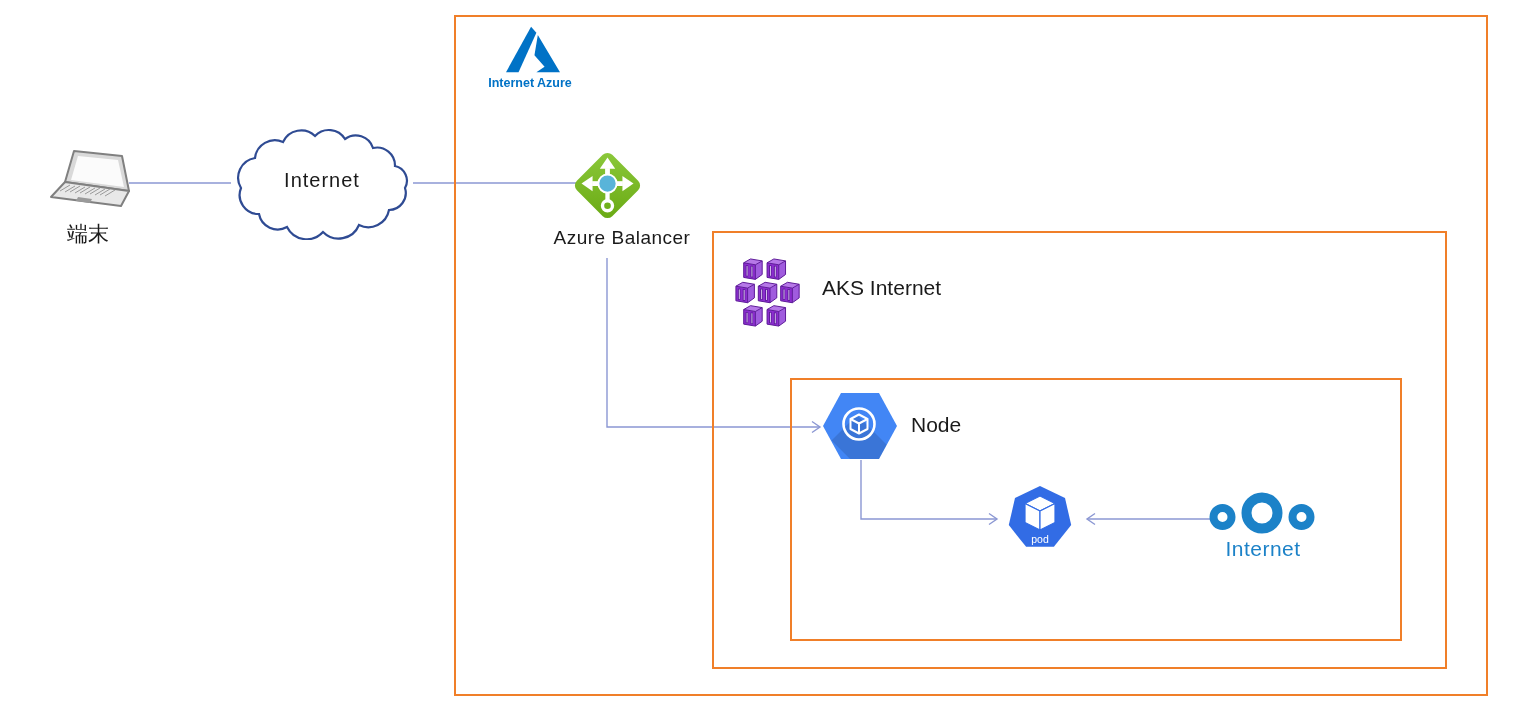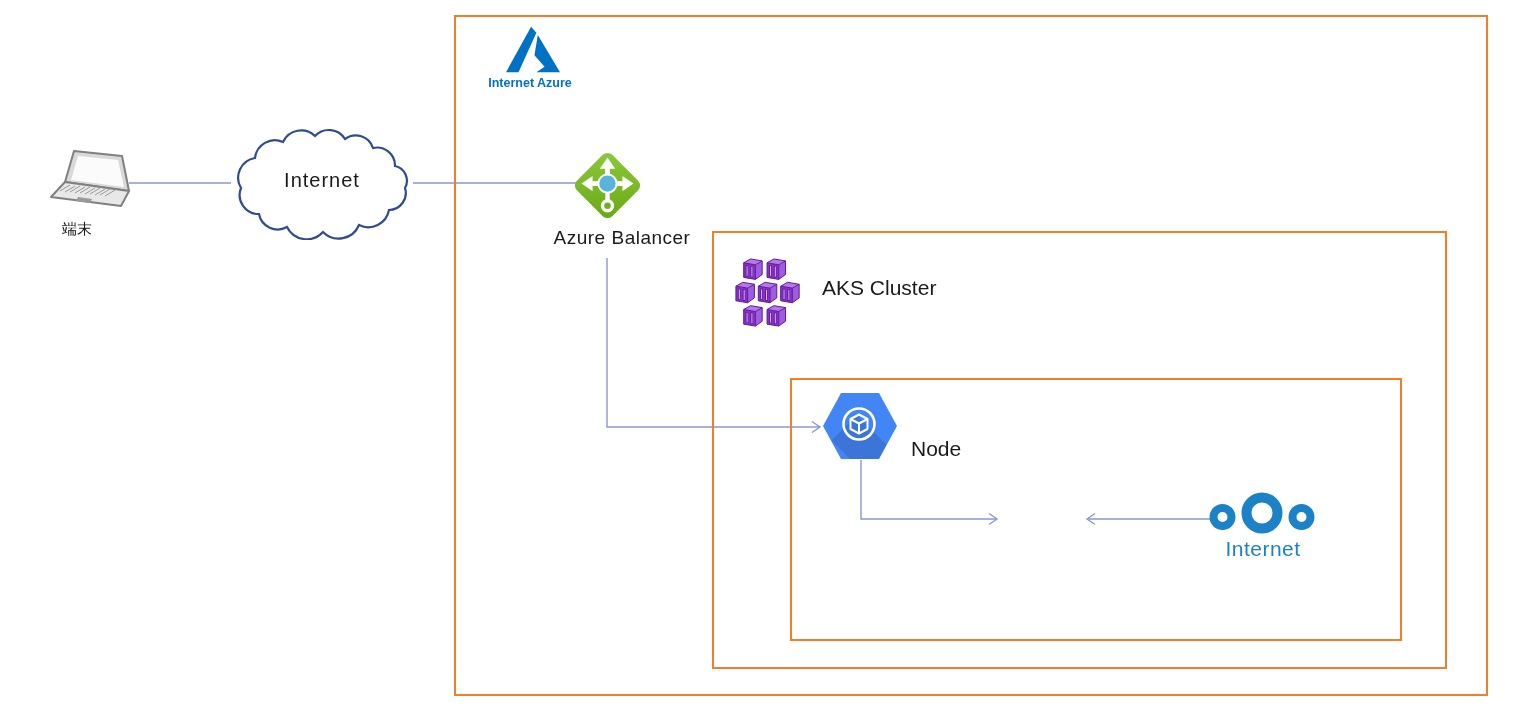--- a/index.html
+++ b/index.html
@@ -48,21 +48,21 @@
         <line x1="42" y1="40" x2="32" y2="46"></line>
           <line x1="47" y1="41" x2="37" y2="47"></line>
         <line x1="52" y1="41" x2="42" y2="47"></line>
           <line x1="57" y1="42" x2="47" y2="48"></line>
         <line x1="62" y1="42" x2="52" y2="48"></line>
           <line x1="67" y1="43" x2="57" y2="49"></line>
       </g>
       <polygon points="30,50 44,52 42,56 28,54" fill="#9a9a9a"></polygon>
     </svg>
   </div>
-  <div class="lbl center" style="left:27px; top:220px; width:100px; font-size:15px;">端末</div>
+  <div class="lbl center" style="left:38px; top:220px; width:100px; font-size:21px;">端末</div>
 
   <div class="icon" style="left:227px; top:126px;">
     <svg width="190" height="114" viewBox="0 0 190 114">
       <path d="M14,62 A20,20 0 0 1 28,32 A20,20 0 0 1 56,16 A20,20 0 0 1 88,10 A19,19 0 0 1 118,13 A18,18 0 0 1 146,22 A18,18 0 0 1 168,40 A15,15 0 0 1 178,62 A17,17 0 0 1 162,84 A21,21 0 0 1 132,99 A22,22 0 0 1 96,106 A22,22 0 0 1 60,101 A19,19 0 0 1 32,88 A19,19 0 0 1 14,62 Z" fill="#ffffff" style="stroke:var(--cloud-outline);" stroke-width="2.2"></path>
     </svg>
   </div>
   <div class="lbl center" style="left:227px; top:169px; width:190px; font-size:20px; letter-spacing:1px;">Internet</div>
 
   <div class="icon" style="left:506px; top:26px;">
     <svg width="54" height="47" viewBox="0 0 56 47">
@@ -114,43 +114,54 @@
       </defs>
       <use href="#akscube" x="8" y="0"></use>
       <use href="#akscube" x="32" y="0"></use>
       <use href="#akscube" x="0" y="24"></use>
       <use href="#akscube" x="23" y="24"></use>
       <use href="#akscube" x="46" y="24"></use>
       <use href="#akscube" x="8" y="48"></use>
       <use href="#akscube" x="32" y="48"></use>
     </svg>
   </div>
-  <div class="lbl" style="left:822px; top:276px; font-size:21px;">AKS Cluster</div>
+  <div class="lbl" style="left:822px; top:276px; font-size:21px;">AKS Internet</div>
 
   <div class="icon" style="left:823px; top:393px;">
     <svg width="74" height="66" viewBox="0 0 74 66">
       <defs>
         <clipPath id="nodehexclip">
             <polygon points="0,33 18,0 56,0 74,33 56,66 18,66"></polygon>
           </clipPath>
       </defs>
       <polygon points="0,33 18,0 56,0 74,33 56,66 18,66" style="fill:var(--node-blue);"></polygon>
       <g clip-path="url(#nodehexclip)">
         <rect x="34" y="22" width="64" height="36" transform="rotate(45 34 22)" fill="rgba(0,0,0,0.12)"></rect>
       </g>
       <circle cx="36" cy="31" r="15.5" fill="none" stroke="#ffffff" stroke-width="2.6"></circle>
       <g fill="none" stroke="#ffffff" stroke-width="2" stroke-linejoin="round">
         <polygon points="36,21.5 44.5,26 44.5,36 36,40.5 27.5,36 27.5,26"></polygon>
         <polyline points="27.5,26 36,30.5 44.5,26"></polyline>
         <line x1="36" y1="30.5" x2="36" y2="40.5"></line>
       </g>
     </svg>
   </div>
-  <div class="lbl" style="left:911px; top:413px; font-size:21px;margin-top:24px;">Node</div>
+  <div class="lbl" style="left:911px; top:413px; font-size:21px;">Node</div>
 
+  <div class="icon" style="left:1005px; top:486px;">
+    <svg width="70" height="66" viewBox="0 0 70 66">
+      <polygon points="35,0 60,12 66.2,39.1 48.9,60.8 21.1,60.8 3.8,39.1 10,12" style="fill:var(--pod-blue);"></polygon>
+      <g style="stroke:var(--pod-blue);" stroke-width="1.2" fill="#ffffff" stroke-linejoin="round">
+        <polygon points="35,10 50,17.5 35,25 20,17.5"></polygon>
+        <polygon points="20,17.5 35,25 35,44 20,36.5"></polygon>
+        <polygon points="50,17.5 35,25 35,44 50,36.5"></polygon>
+      </g>
+      <text x="35" y="57" text-anchor="middle" fill="#ffffff" font-size="10.5" font-family="Liberation Sans, sans-serif">pod</text>
+    </svg>
+  </div>
 
   <div class="icon" style="left:1208px; top:492px;">
     <svg width="108" height="46" viewBox="0 0 108 46">
       <circle cx="14.5" cy="25" r="9" fill="none" style="stroke:var(--nextcloud-blue);" stroke-width="8"></circle>
       <circle cx="93.5" cy="25" r="9" fill="none" style="stroke:var(--nextcloud-blue);" stroke-width="8"></circle>
       <circle cx="54" cy="21" r="15.5" fill="none" style="stroke:var(--nextcloud-blue);" stroke-width="10"></circle>
     </svg>
   </div>
   <div class="lbl center" style="left:1206px; top:537px; width:114px; font-size:21px; color:var(--nextcloud-blue); letter-spacing:0.5px;">Internet</div>
 

